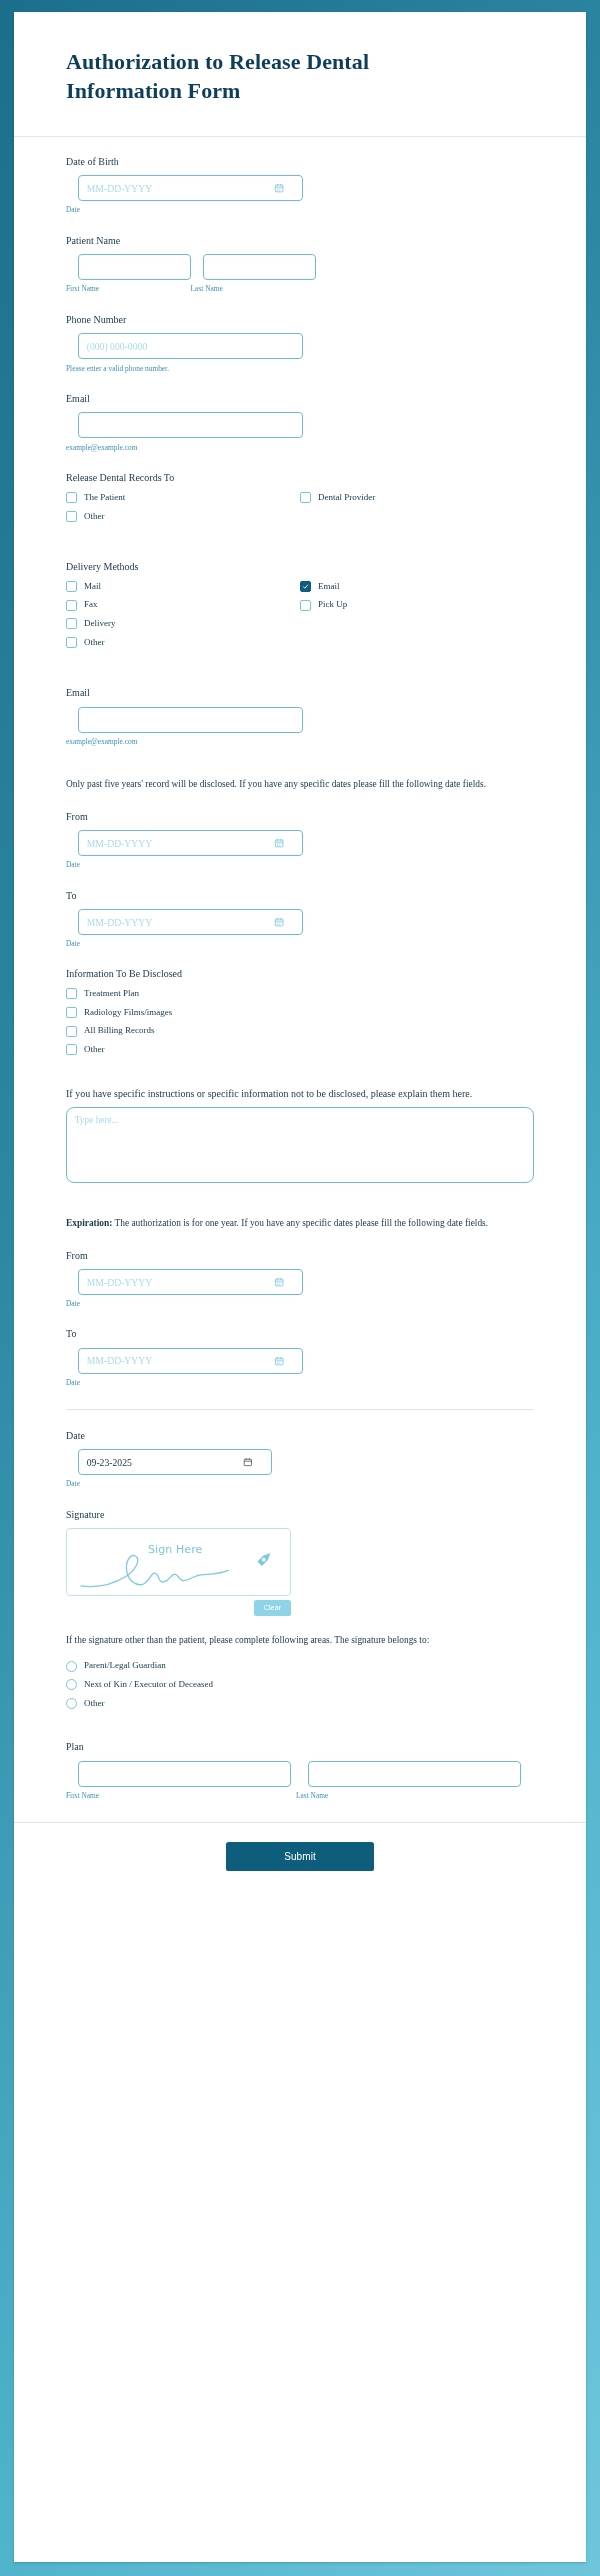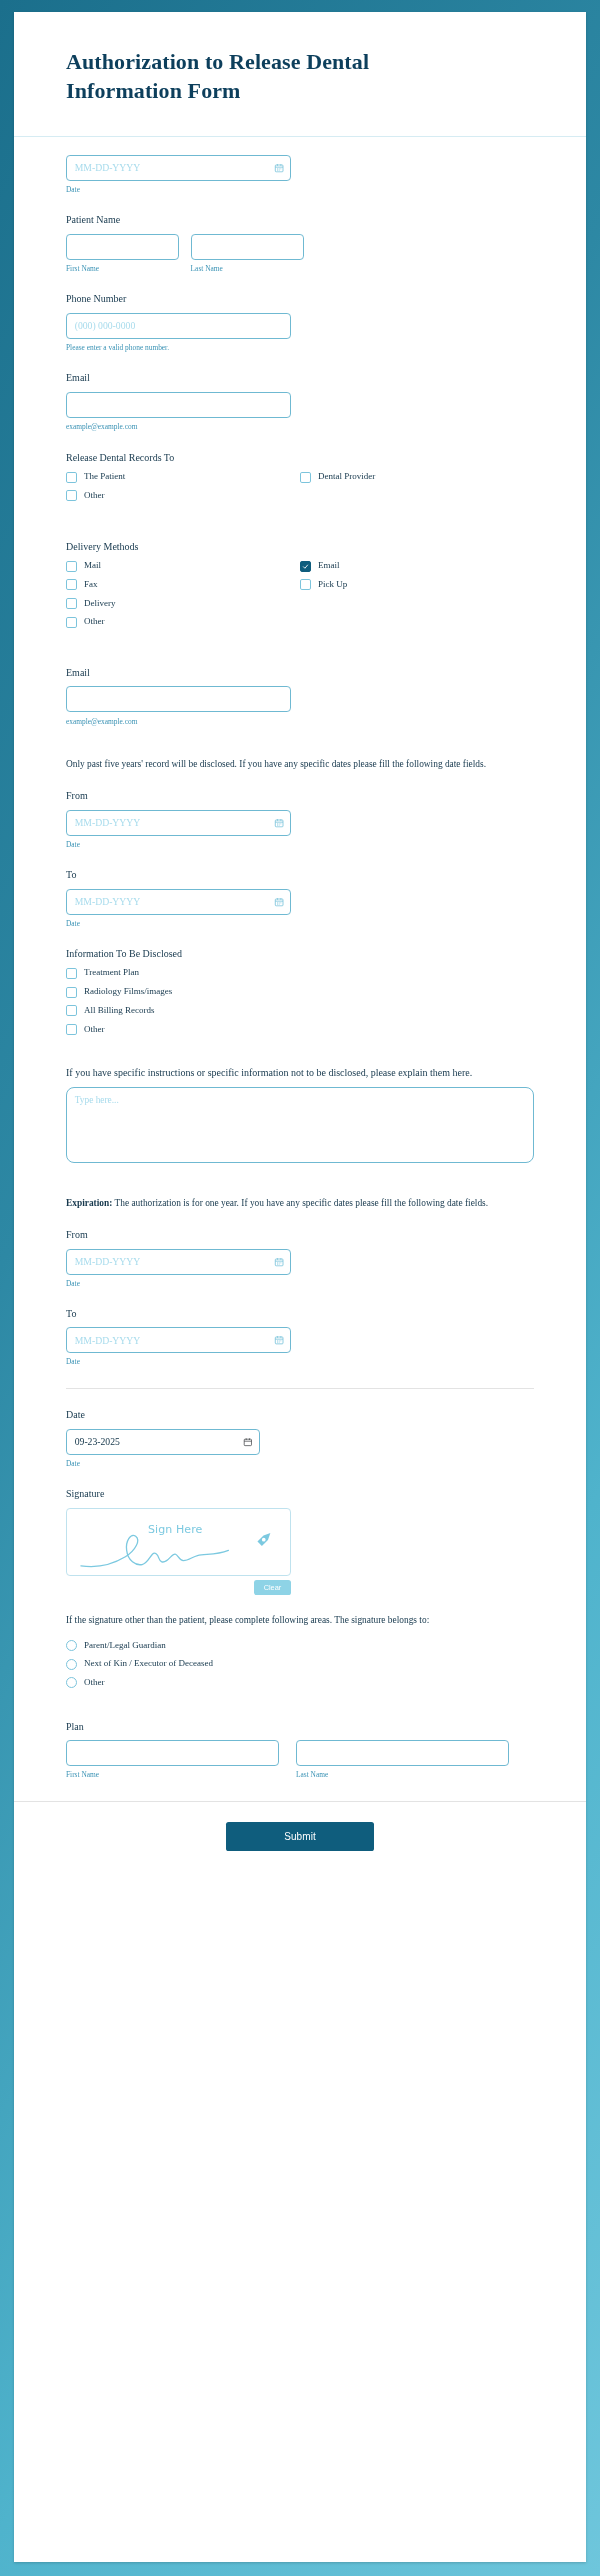--- a/index.html
+++ b/index.html
@@ -63,20 +63,21 @@
     height: 26px;
     border: 0.6px solid #6fb9d2;
     border-radius: 3.9px;
     background:#fff;
     padding: 0 7.7px;
     font-size: 9.7px;
     color:#123448;
     font-family:"Liberation Serif", serif;
     outline:none;
     width: 100%;
+    margin-left: 12px;
   }
   .inp::placeholder { color:#a7dbec; }
   .w-date { width: 225px; position:relative; display:inline-block; }
   .w-date .inp { padding-right: 22px; }
   .cal-ico {
     position:absolute; right:6.5px; top:50%; transform:translateY(-50%);
     width:10.3px; height:10.3px; color:#7cc4dc; pointer-events:none;
   }
   .w-phone { width: 225px; }
   .w-email { width: 225px; }
@@ -181,20 +182,21 @@
 <div class="page-wrap">
   <div class="form-card">
 
     <div class="form-header">
       <h1 class="form-title">Authorization to Release Dental Information Form</h1>
     </div>
 
     <div class="form-body">
 
       <div class="field">
+        <label class="field-label">Date of Birth</label>
         <div class="w-date">
           <input class="inp" type="text" placeholder="MM-DD-YYYY" style="">
           <span class="cal-ico">
             <svg viewBox="0 0 24 24" fill="none" stroke="currentColor" stroke-width="2">
               <rect x="3" y="5" width="18" height="16" rx="2"></rect>
               <path d="M3 10h18M8 3v4M16 3v4M7 14h2M11 14h2M15 14h2M7 17h2M11 17h2"></path>
             </svg>
           </span>
         </div>
         <span class="sublabel">Date</span>

